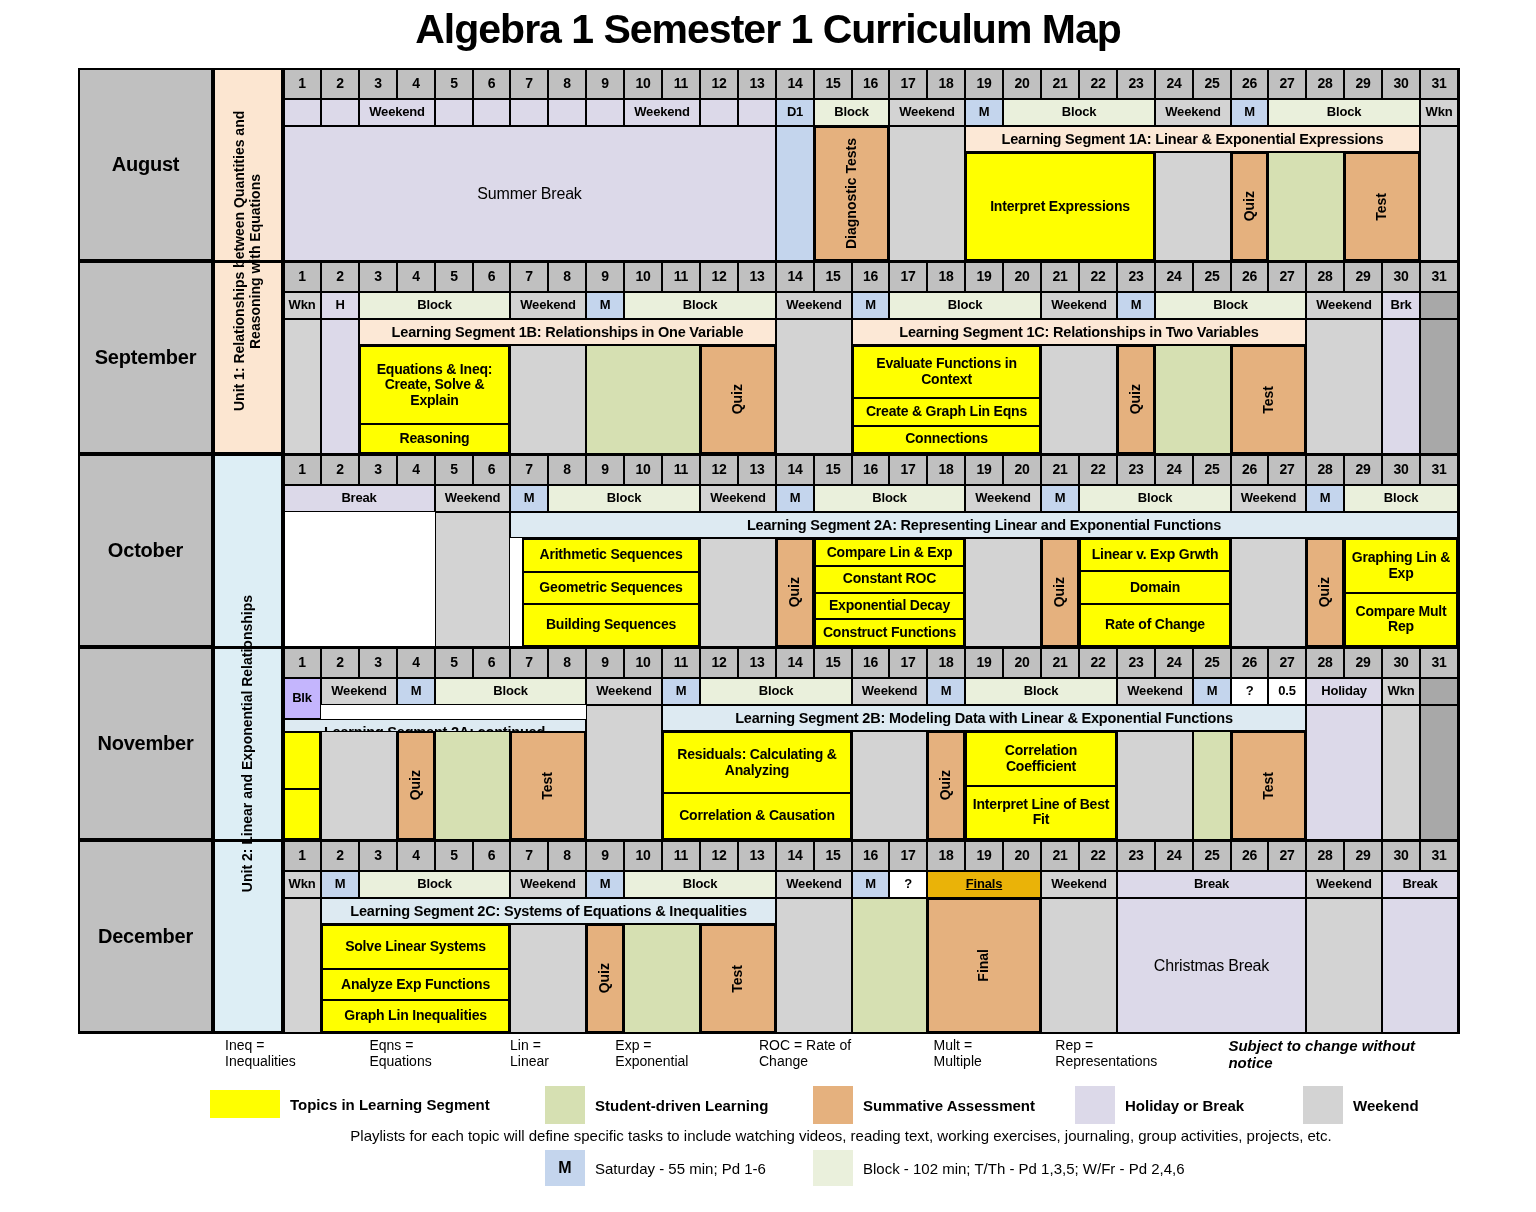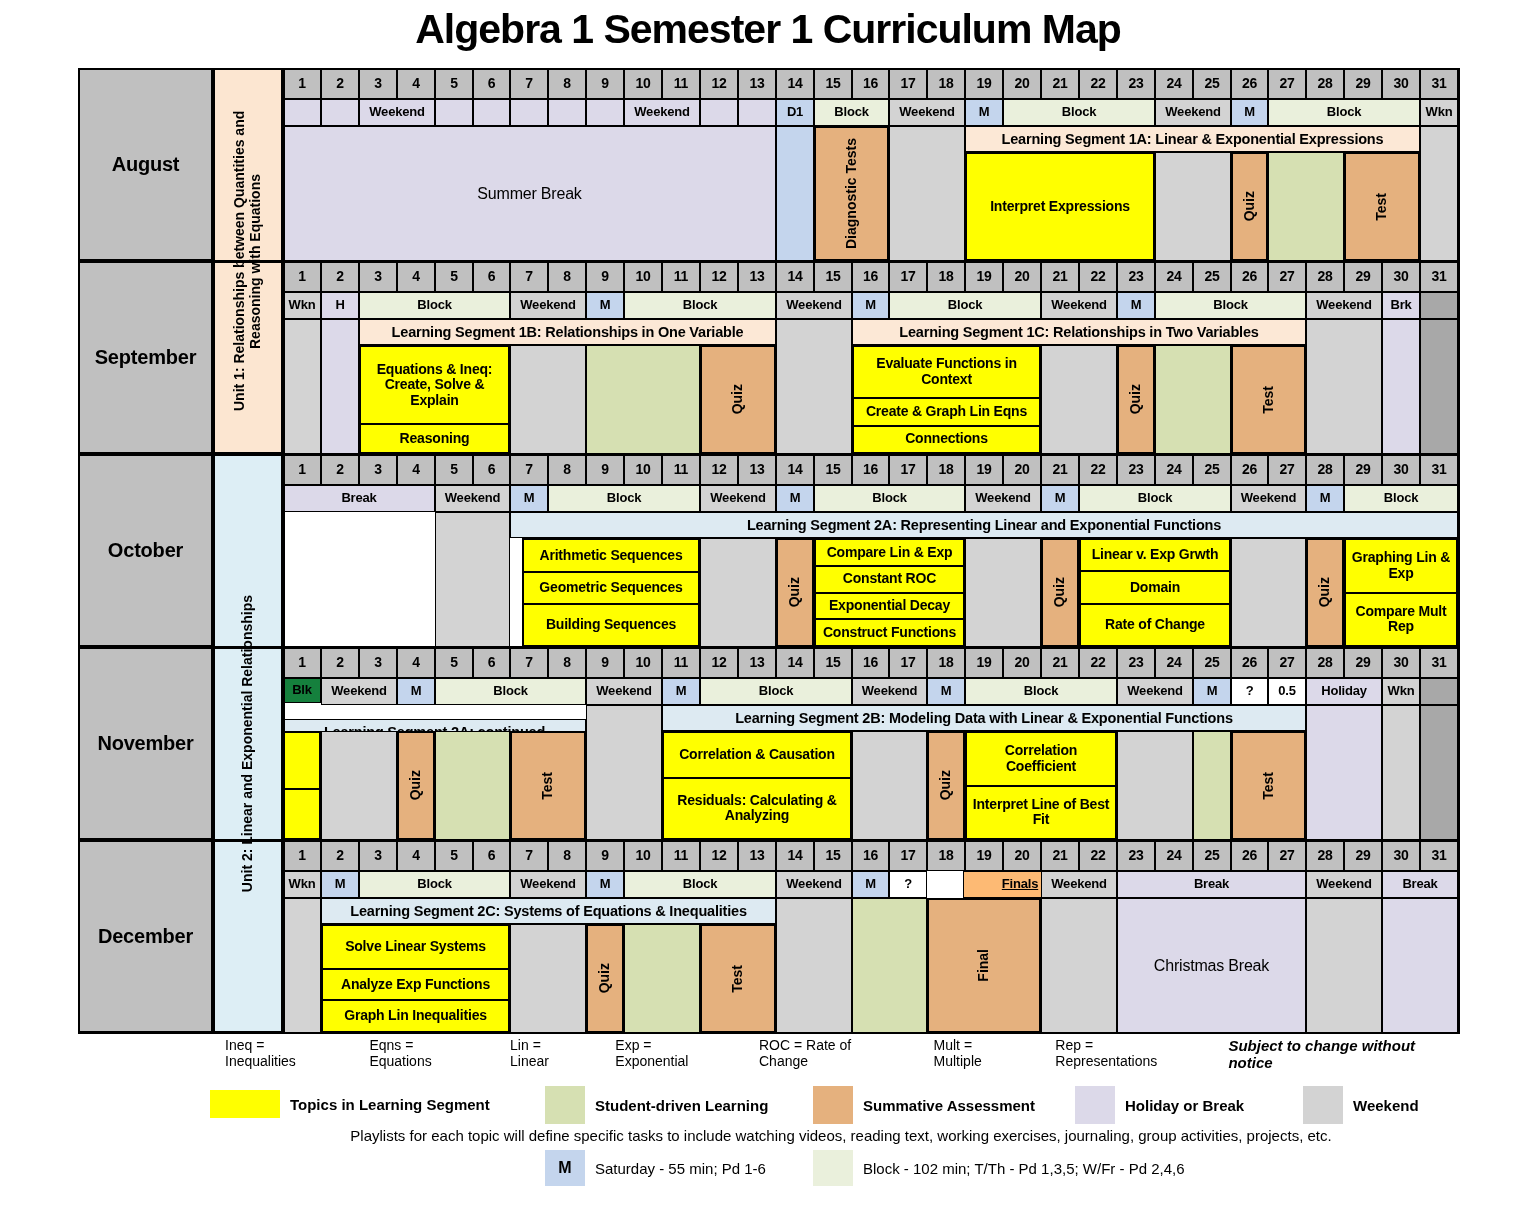--- a/index.html
+++ b/index.html
@@ -14,21 +14,21 @@
   .dayhdr{font-size:14px;font-weight:bold;}
   .typecell{font-size:13px;font-weight:bold;}
   .seg{font-size:14.5px;font-weight:bold;}
   .topic{font-size:14px;font-weight:bold;border-width:2px;padding:0 2px;}
   .fillcell{font-size:16px;}
   .assess{border-width:2px;}
   .vtext{writing-mode:vertical-rl;transform:rotate(180deg);
          font-size:14px;font-weight:bold;letter-spacing:0;}
   .mlabel{font-size:20px;font-weight:bold;border-width:2px;}
   .unitlabel{font-size:14px;font-weight:bold;border-width:2px;padding:4px 2px;}
-  .stackwrap{position:absolute;box-sizing:border-box;display:flex;flex-direction:column;}
+  .stackwrap{position:absolute;box-sizing:border-box;display:flex;flex-direction:column;justify-content:flex-end;}
   .stackwrap .topic{position:relative;flex-grow:1;display:flex;align-items:center;
                     justify-content:center;margin-top:-2px;}
   .stackwrap .topic:first-child{margin-top:0;}
   .line{position:absolute;background:#000;}
   .frame{position:absolute;inset:0;border:2.5px solid #000;pointer-events:none;}
   .abbrev-row{position:absolute;left:78px;top:1037px;width:1382px;display:flex;
               gap:34px;padding-left:147px;box-sizing:border-box;font-size:14px;}
   .abbrev-row .disc{margin-left:auto;font-style:italic;font-weight:bold;font-size:15px;padding-right:4px;}
   .legend-item{position:absolute;display:flex;align-items:center;gap:10px;}
   .legend-box{flex:none;}
@@ -294,21 +294,21 @@
       <div class="cell dayhdr" style="left: 1001px; top: 579px; width: 38px; height: 31px; background: rgb(192, 192, 192);">22</div>
       <div class="cell dayhdr" style="left: 1039px; top: 579px; width: 38px; height: 31px; background: rgb(192, 192, 192);">23</div>
       <div class="cell dayhdr" style="left: 1077px; top: 579px; width: 38px; height: 31px; background: rgb(192, 192, 192);">24</div>
       <div class="cell dayhdr" style="left: 1115px; top: 579px; width: 38px; height: 31px; background: rgb(192, 192, 192);">25</div>
       <div class="cell dayhdr" style="left: 1153px; top: 579px; width: 37px; height: 31px; background: rgb(192, 192, 192);">26</div>
       <div class="cell dayhdr" style="left: 1190px; top: 579px; width: 38px; height: 31px; background: rgb(192, 192, 192);">27</div>
       <div class="cell dayhdr" style="left: 1228px; top: 579px; width: 38px; height: 31px; background: rgb(192, 192, 192);">28</div>
       <div class="cell dayhdr" style="left: 1266px; top: 579px; width: 38px; height: 31px; background: rgb(192, 192, 192);">29</div>
       <div class="cell dayhdr" style="left: 1304px; top: 579px; width: 38px; height: 31px; background: rgb(192, 192, 192);">30</div>
       <div class="cell dayhdr" style="left: 1342px; top: 579px; width: 38px; height: 31px; background: rgb(192, 192, 192);">31</div>
-      <div class="cell typecell" style="left: 205px; top: 610px; width: 38px; height: 25px; background: #15803d;">Blk</div>
+      <div class="cell typecell" style="left: 205px; top: 610px; width: 38px; height: 41px; background: #c4b5fd;">Blk</div>
       <div class="cell typecell" style="left: 243px; top: 610px; width: 76px; height: 27px; background: rgb(211, 211, 211);">Weekend</div>
       <div class="cell typecell" style="left: 319px; top: 610px; width: 38px; height: 27px; background: rgb(196, 213, 237);">M</div>
       <div class="cell typecell" style="left: 357px; top: 610px; width: 151px; height: 27px; background: rgb(234, 240, 220);">Block</div>
       <div class="cell typecell" style="left: 508px; top: 610px; width: 76px; height: 27px; background: rgb(211, 211, 211);">Weekend</div>
       <div class="cell typecell" style="left: 584px; top: 610px; width: 38px; height: 27px; background: rgb(196, 213, 237);">M</div>
       <div class="cell typecell" style="left: 622px; top: 610px; width: 152px; height: 27px; background: rgb(234, 240, 220);">Block</div>
       <div class="cell typecell" style="left: 774px; top: 610px; width: 75px; height: 27px; background: rgb(211, 211, 211);">Weekend</div>
       <div class="cell typecell" style="left: 849px; top: 610px; width: 38px; height: 27px; background: rgb(196, 213, 237);">M</div>
       <div class="cell typecell" style="left: 887px; top: 610px; width: 152px; height: 27px; background: rgb(234, 240, 220);">Block</div>
       <div class="cell typecell" style="left: 1039px; top: 610px; width: 76px; height: 27px; background: rgb(211, 211, 211);">Weekend</div>
@@ -327,22 +327,22 @@
       <div class="cell fillcell" style="left: 243px; top: 663px; width: 76px; height: 109px; background: rgb(211, 211, 211);"></div>
       <div class="cell assess" style="left: 319px; top: 663px; width: 38px; height: 109px; background: rgb(229, 177, 126);">
         <span class="vtext">Quiz</span>
       </div>
       <div class="cell fillcell" style="left: 357px; top: 663px; width: 75px; height: 109px; background: rgb(214, 224, 178);"></div>
       <div class="cell assess" style="left: 432px; top: 663px; width: 76px; height: 109px; background: rgb(229, 177, 126);">
         <span class="vtext">Test</span>
       </div>
       <div class="cell fillcell" style="left: 508px; top: 637px; width: 76px; height: 135px; background: rgb(211, 211, 211);"></div>
       <div class="stackwrap" style="left: 584px; top: 663px; width: 190px; height: 109px;">
+        <div class="cell topic" style="background: rgb(255, 255, 0); flex-grow: 1;">Residuals: Calculating &amp; Analyzing</div>
         <div class="cell topic" style="background: rgb(255, 255, 0); flex-grow: 1;">Correlation &amp; Causation</div>
-        <div class="cell topic" style="background: rgb(255, 255, 0); flex-grow: 1;">Residuals: Calculating &amp; Analyzing</div>
       </div>
       <div class="cell fillcell" style="left: 774px; top: 663px; width: 75px; height: 109px; background: rgb(211, 211, 211);"></div>
       <div class="cell assess" style="left: 849px; top: 663px; width: 38px; height: 109px; background: rgb(229, 177, 126);">
         <span class="vtext">Quiz</span>
       </div>
       <div class="stackwrap" style="left: 887px; top: 663px; width: 152px; height: 109px;">
         <div class="cell topic" style="background: rgb(255, 255, 0); flex-grow: 1;">Correlation Coefficient</div>
         <div class="cell topic" style="background: rgb(255, 255, 0); flex-grow: 1;">Interpret Line of Best Fit</div>
       </div>
       <div class="cell fillcell" style="left: 1039px; top: 663px; width: 76px; height: 109px; background: rgb(211, 211, 211);"></div>
@@ -387,21 +387,21 @@
       <div class="cell dayhdr" style="left: 1342px; top: 772px; width: 38px; height: 31px; background: rgb(192, 192, 192);">31</div>
       <div class="cell typecell" style="left: 205px; top: 803px; width: 38px; height: 27px; background: rgb(211, 211, 211);">Wkn</div>
       <div class="cell typecell" style="left: 243px; top: 803px; width: 38px; height: 27px; background: rgb(196, 213, 237);">M</div>
       <div class="cell typecell" style="left: 281px; top: 803px; width: 151px; height: 27px; background: rgb(234, 240, 220);">Block</div>
       <div class="cell typecell" style="left: 432px; top: 803px; width: 76px; height: 27px; background: rgb(211, 211, 211);">Weekend</div>
       <div class="cell typecell" style="left: 508px; top: 803px; width: 38px; height: 27px; background: rgb(196, 213, 237);">M</div>
       <div class="cell typecell" style="left: 546px; top: 803px; width: 152px; height: 27px; background: rgb(234, 240, 220);">Block</div>
       <div class="cell typecell" style="left: 698px; top: 803px; width: 76px; height: 27px; background: rgb(211, 211, 211);">Weekend</div>
       <div class="cell typecell" style="left: 774px; top: 803px; width: 37px; height: 27px; background: rgb(196, 213, 237);">M</div>
       <div class="cell typecell" style="left: 811px; top: 803px; width: 38px; height: 27px; background: rgb(255, 255, 255);">?</div>
-      <div class="cell typecell" style="left: 885px; top: 803px; width: 114px; height: 27px; background: #fdba74; text-decoration: underline;">Finals</div>
+      <div class="cell typecell" style="left: 849px; top: 803px; width: 114px; height: 27px; background: #eab308; text-decoration: underline;">Finals</div>
       <div class="cell typecell" style="left: 963px; top: 803px; width: 76px; height: 27px; background: rgb(211, 211, 211);">Weekend</div>
       <div class="cell typecell" style="left: 1039px; top: 803px; width: 189px; height: 27px; background: rgb(220, 217, 233);">Break</div>
       <div class="cell typecell" style="left: 1228px; top: 803px; width: 76px; height: 27px; background: rgb(211, 211, 211);">Weekend</div>
       <div class="cell typecell" style="left: 1304px; top: 803px; width: 76px; height: 27px; background: rgb(220, 217, 233);">Break</div>
       <div class="cell seg" style="left: 243px; top: 830px; width: 455px; height: 26px; background: rgb(221, 234, 242);">Learning Segment 2C: Systems of Equations &amp; Inequalities</div>
       <div class="cell fillcell" style="left: 205px; top: 830px; width: 38px; height: 135px; background: rgb(211, 211, 211);"></div>
       <div class="stackwrap" style="left: 243px; top: 856px; width: 189px; height: 109px;">
         <div class="cell topic" style="background: rgb(255, 255, 0); flex-grow: 1.9;">Solve Linear Systems</div>
         <div class="cell topic" style="background: rgb(255, 255, 0); flex-grow: 1;">Analyze Exp Functions</div>
         <div class="cell topic" style="background: rgb(255, 255, 0); flex-grow: 1;">Graph Lin Inequalities</div>

